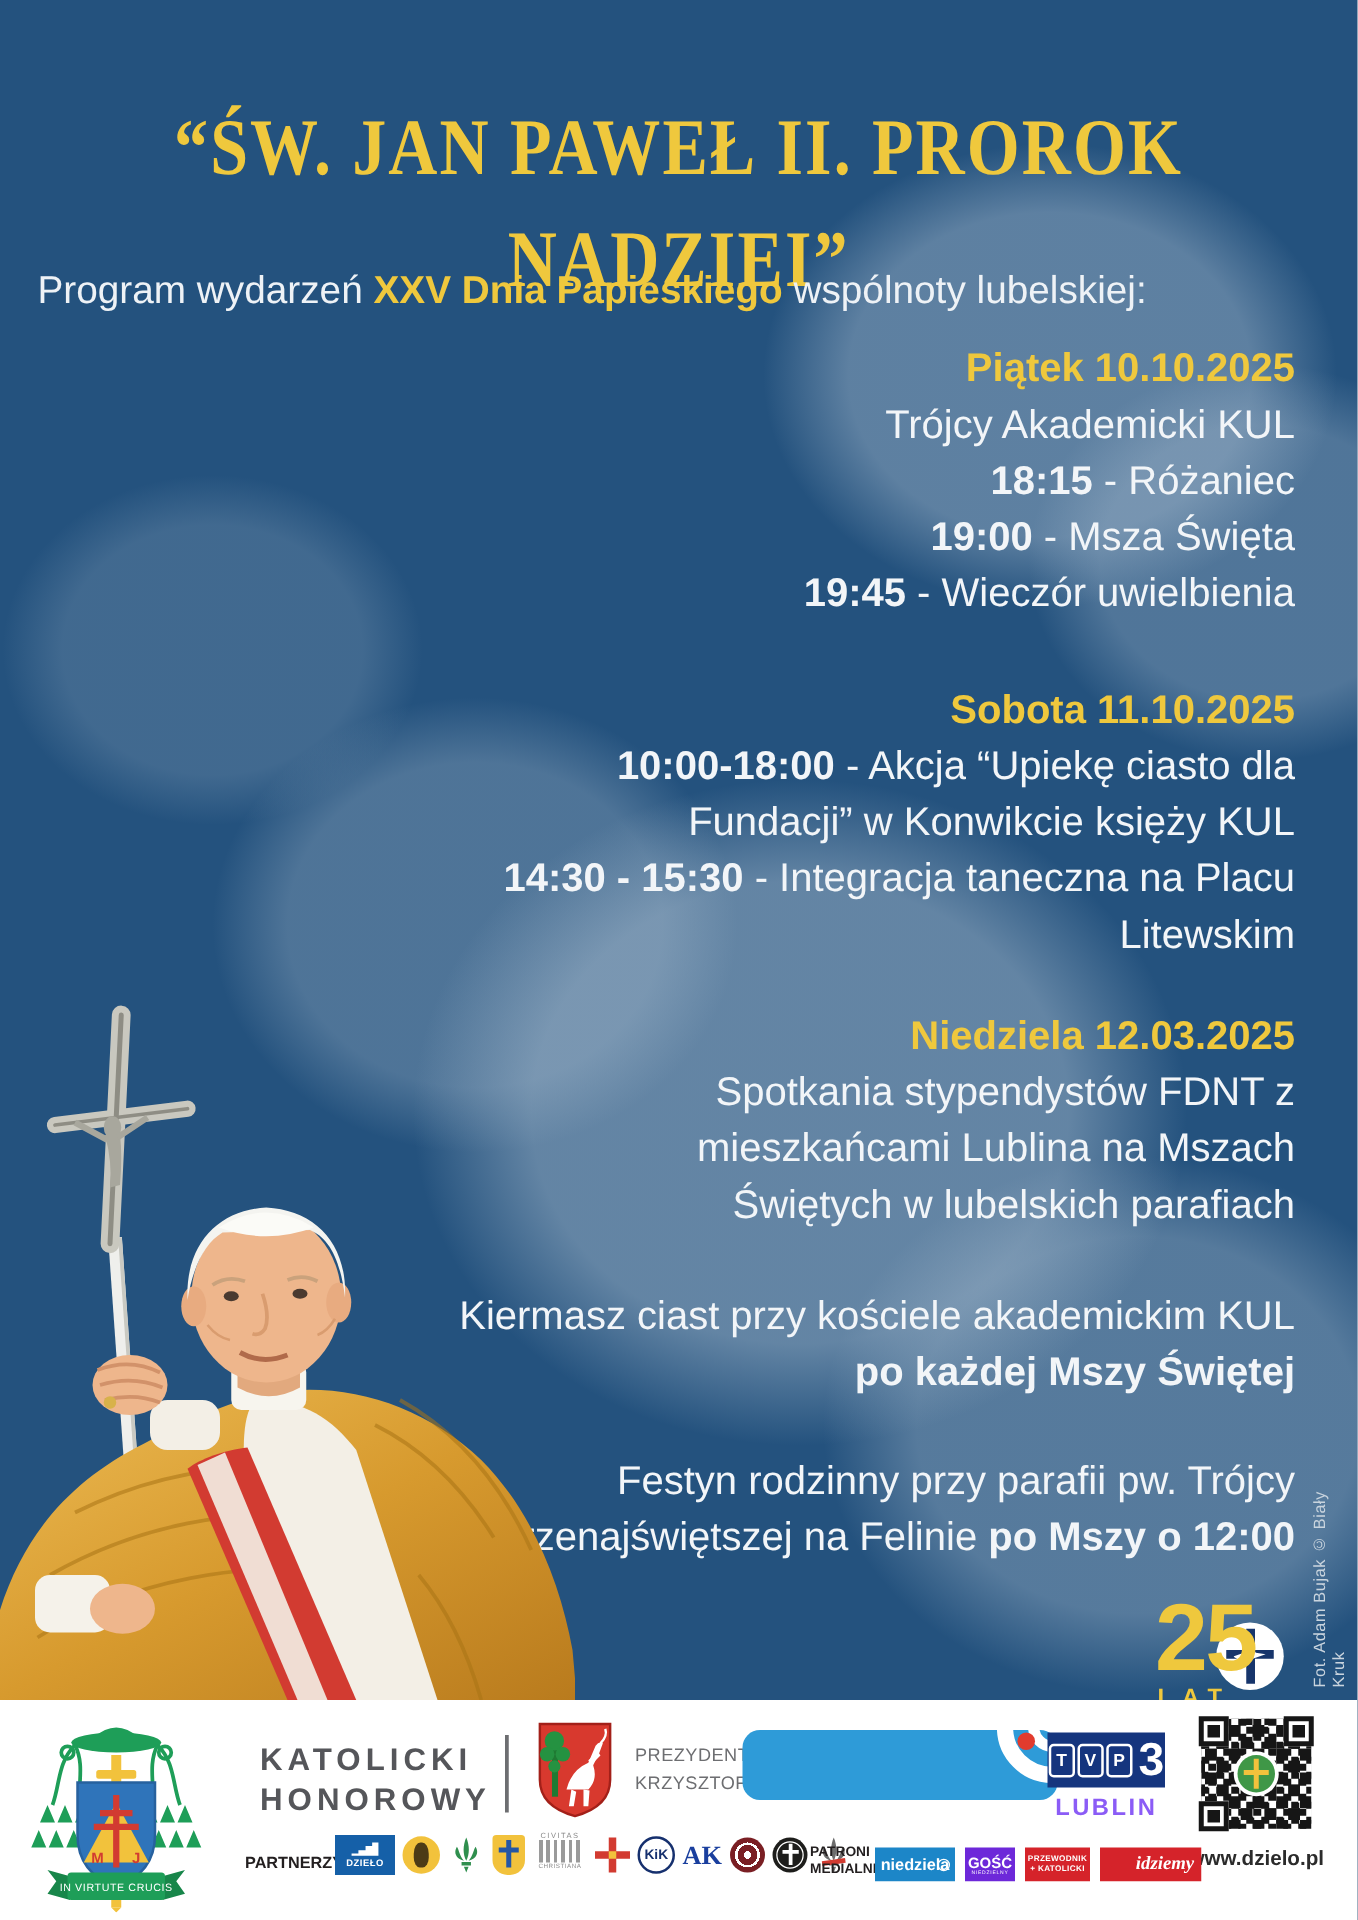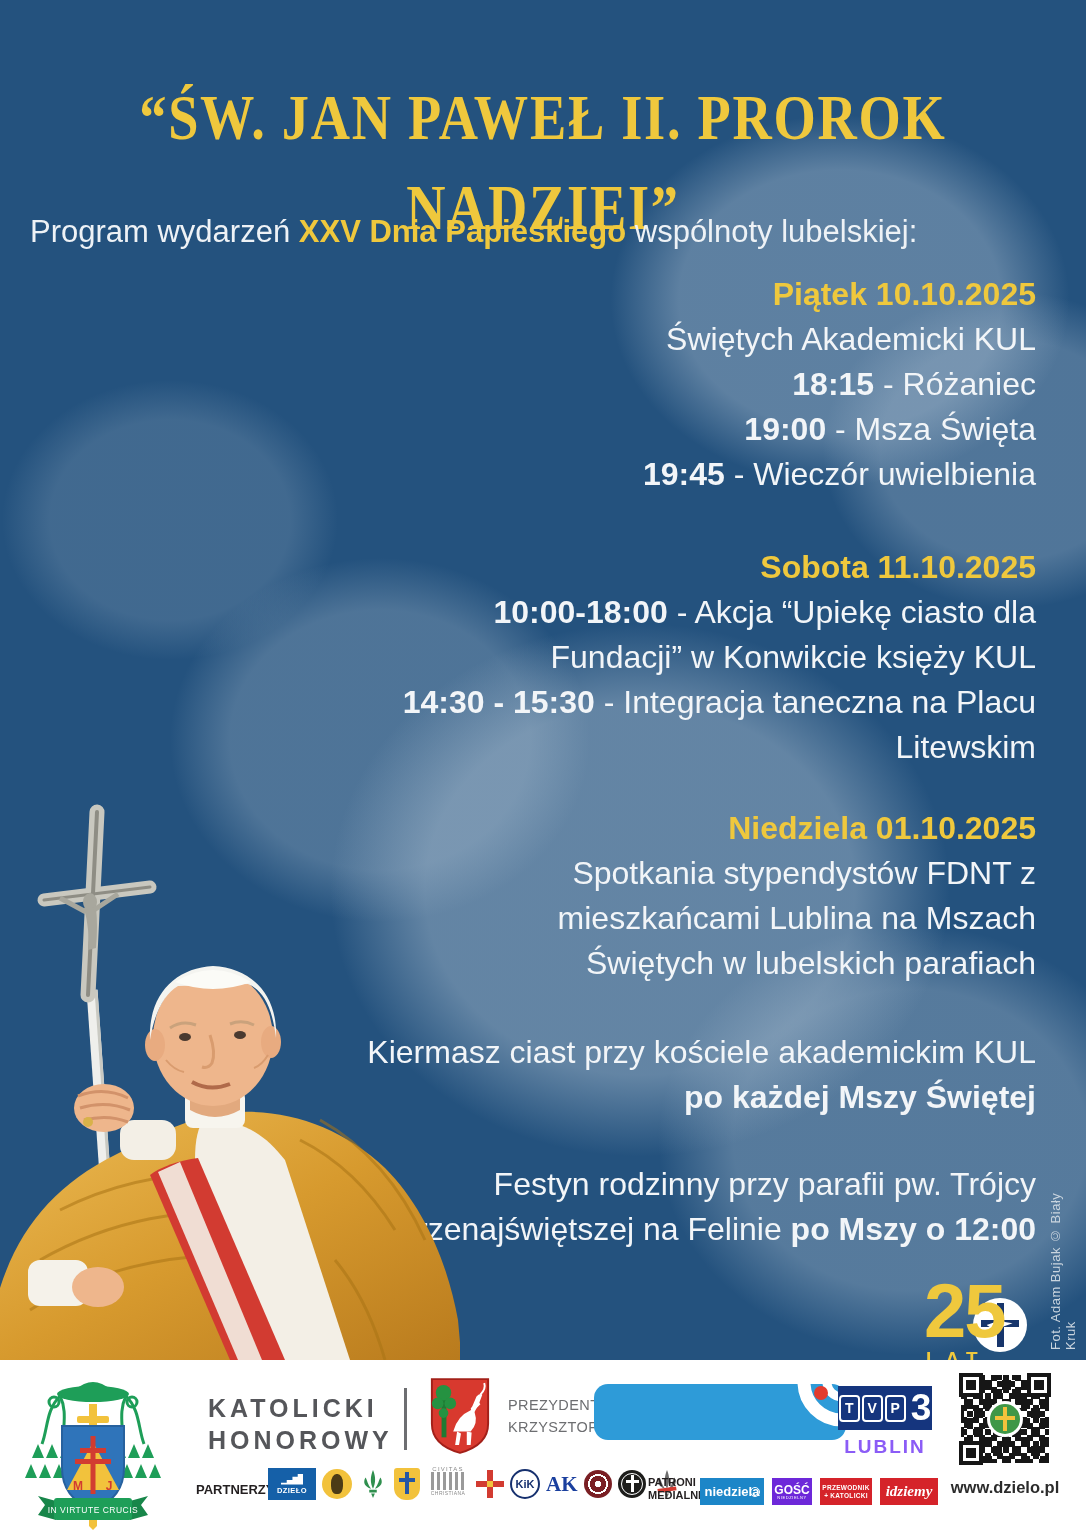--- a/index.html
+++ b/index.html
@@ -118,55 +118,55 @@
   
   .ml{display:flex;align-items:center;justify-content:center;color:#fff;}
   .ml-niedziela{width:64px;height:27px;background:#1c86c8;font-weight:700;font-size:13px;position:relative;}
   .ml-niedziela::after{content:"";position:absolute;right:4px;top:9px;width:8px;height:8px;
     border:1.5px solid #fff;border-radius:50%;}
   .ml-gosc{width:40px;height:27px;background:#6d28d9;flex-direction:column;line-height:1;}
   .ml-gosc .g1{font-size:12px;font-weight:800;} .ml-gosc .g2{font-size:4px;letter-spacing:.6px;}
   .ml-prz{width:52px;height:27px;background:#d5232a;flex-direction:column;font-size:6.5px;
     font-weight:700;line-height:8px;letter-spacing:.3px;}
   .ml-idziemy{width:58px;height:27px;background:#d5232a;font-family:"Liberation Serif",serif;
-    font-style:italic;font-weight:700;font-size:15px;}
+    font-style:italic;font-weight:700;font-size:15px;padding-left:23px;}
   svg text{font-family:"Liberation Sans",sans-serif;}
 </style>
 </head>
 <body>
 
 <div class="poster">
   <div class="clouds"></div>
 
   <h1 class="title">
     <span class="tline"><span class="tinner">“ŚW. JAN PAWEŁ II. PROROK</span></span>
     <span class="tline"><span class="tinner">NADZIEI”</span></span>
   </h1>
 
   <div class="subtitle">
     <span>Program wydarzeń </span><span class="hl">XXV Dnia Papieskiego</span><span> wspólnoty lubelskiej:</span>
   </div>
 
   <div class="sched">
     <div class="blk-friday">
       <div class="sec-head">Piątek 10.10.2025</div>
-      <div>Świętych Akademicki KUL</div>
+      <div>Trójcy Akademicki KUL</div>
       <div><span class="time">18:15</span><span> - Różaniec</span></div>
       <div><span class="time">19:00</span><span> - Msza Święta</span></div>
       <div><span class="time">19:45</span><span> - Wieczór uwielbienia</span></div>
     </div>
 
     <div class="blk-saturday">
       <div class="sec-head">Sobota 11.10.2025</div>
       <div class="w650"><span class="time">10:00-18:00</span><span> - Akcja “Upiekę ciasto dla Fundacji” w Konwikcie księży KUL</span></div>
       <div class="w650"><span class="time">14:30 - 15:30</span><span> - Integracja taneczna na Placu Litewskim</span></div>
     </div>
 
     <div class="blk-sunday">
-      <div class="sec-head">Niedziela 01.10.2025</div>
+      <div class="sec-head">Niedziela 12.03.2025</div>
       <div class="w520">Spotkania stypendystów FDNT z mieszkańcami Lublina na Mszach Świętych w lubelskich parafiach</div>
     </div>
 
     <div class="blk-fair w690">
       <span>Kiermasz ciast przy kościele akademickim KUL </span><span class="bold">po każdej Mszy Świętej</span>
     </div>
 
     <div class="w660">
       <span>Festyn rodzinny przy parafii pw. Trójcy Przenajświętszej na Felinie </span><span class="bold">po Mszy o 12:00</span>
     </div>

